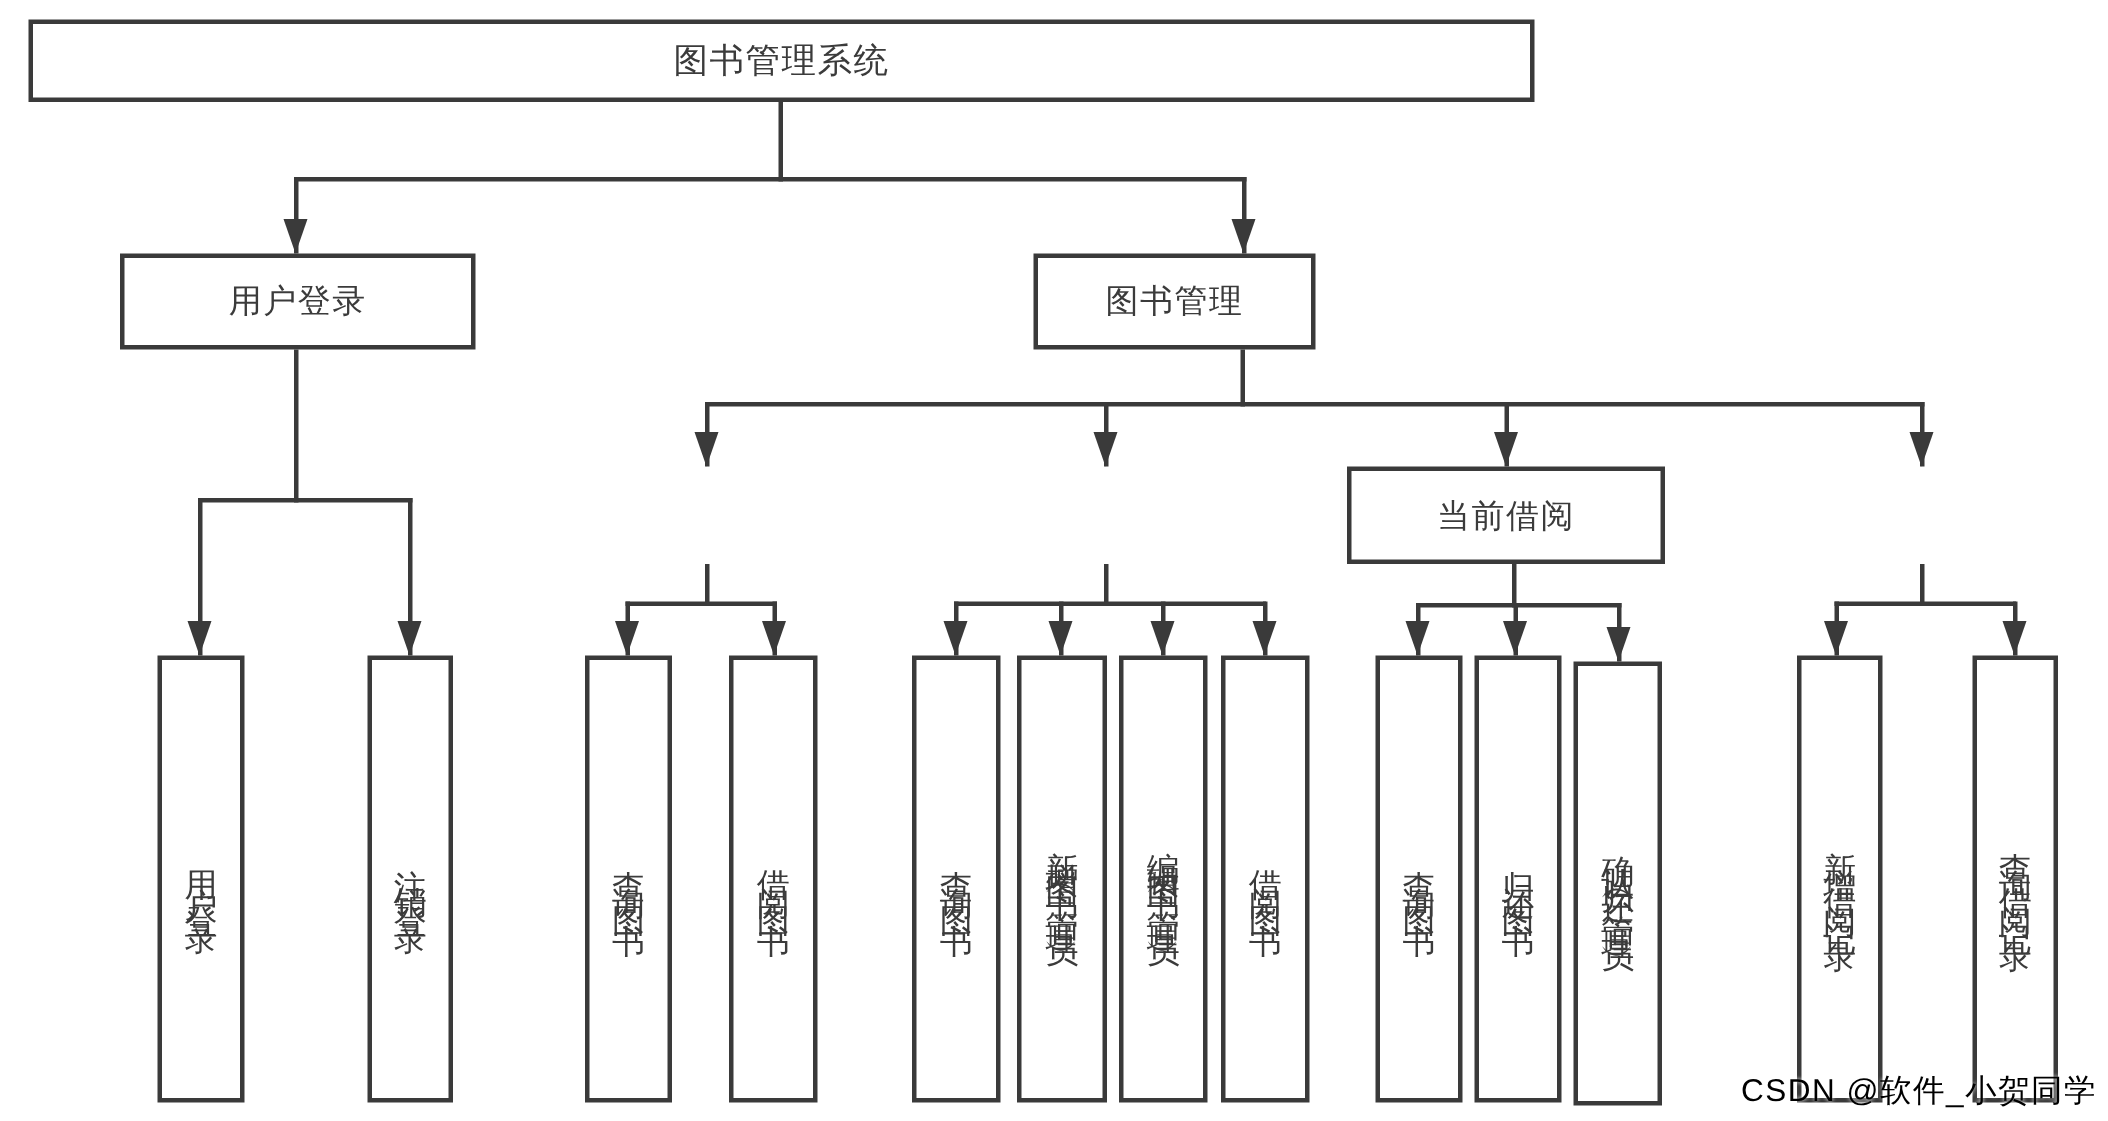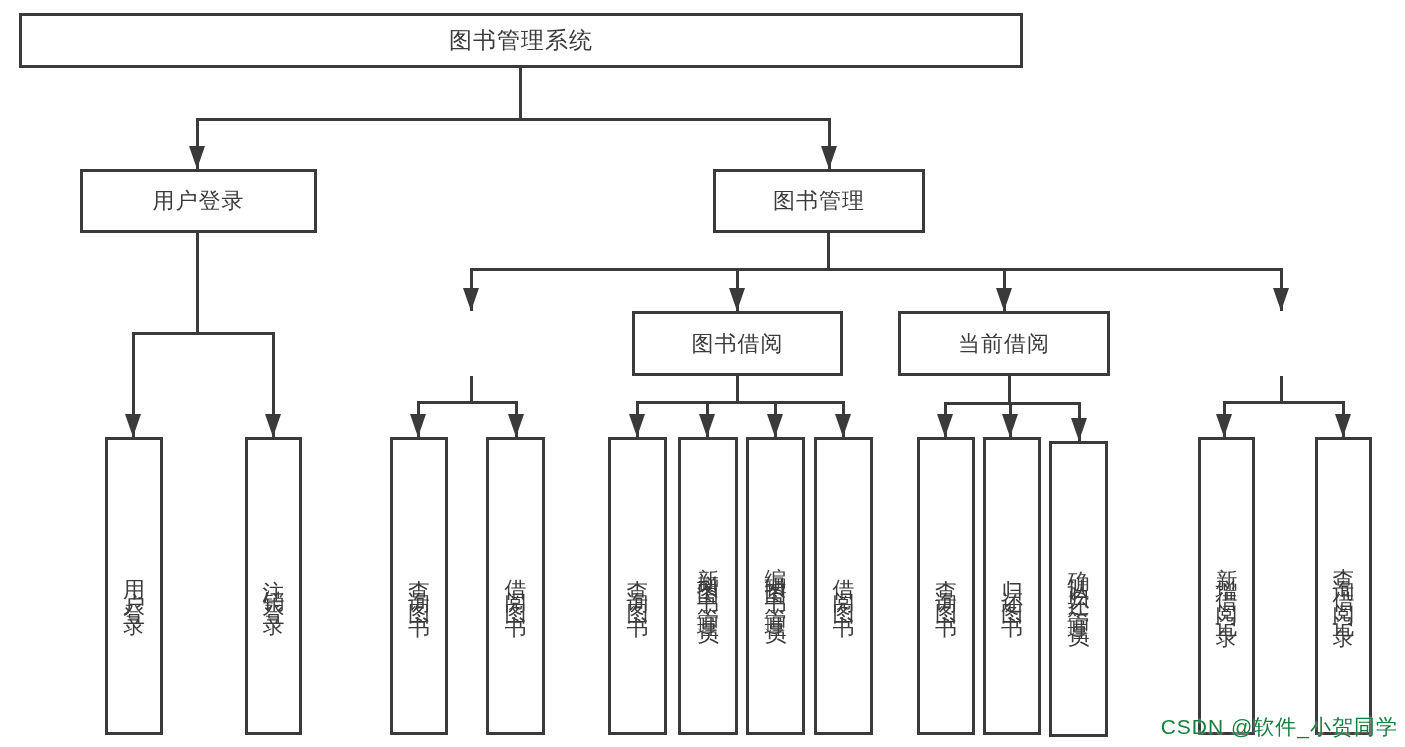--- a/index.html
+++ b/index.html
@@ -54,37 +54,36 @@
     width:0;height:0;
     border-left:8px solid transparent;
     border-right:8px solid transparent;
     border-top:23px solid var(--line);
   }
   .watermark{
     position:absolute;
     right:7px;
     top:713px;
     font-size:21px;
-    color:#15803d;
+    color:#000000;
     letter-spacing:1px;
     text-shadow:0 0 3px #ffffff;
     white-space:nowrap;
   }
 </style>
 </head>
 <body>
 
 <div id="canvas">
 
   <div class="box h" style="left:19px;top:13px;width:1004px;height:55px;font-size:23px">图书管理系统</div>
 
   <div class="box h" style="left:80px;top:169px;width:237px;height:64px">用户登录</div>
-  <div class="box h" style="left:713px;top:169px;width:212px;height:64px">图书管理</div>
+  <div class="box h" style="left:689px;top:169px;width:188px;height:64px">图书管理</div>
 
-  <div class="box h" style="left:632px;top:311px;width:211px;height:65px">图书借阅</div>
   <div class="box h" style="left:898px;top:311px;width:212px;height:65px">当前借阅</div>
 
   <div class="box" style="left:105px;top:437px;width:58px;height:298px">
     <span class="vt">用户登录</span>
   </div>
   <div class="box" style="left:245px;top:437px;width:57px;height:298px">
     <span class="vt">注销登录</span>
   </div>
 
   <div class="box" style="left:390px;top:437px;width:58px;height:298px">

